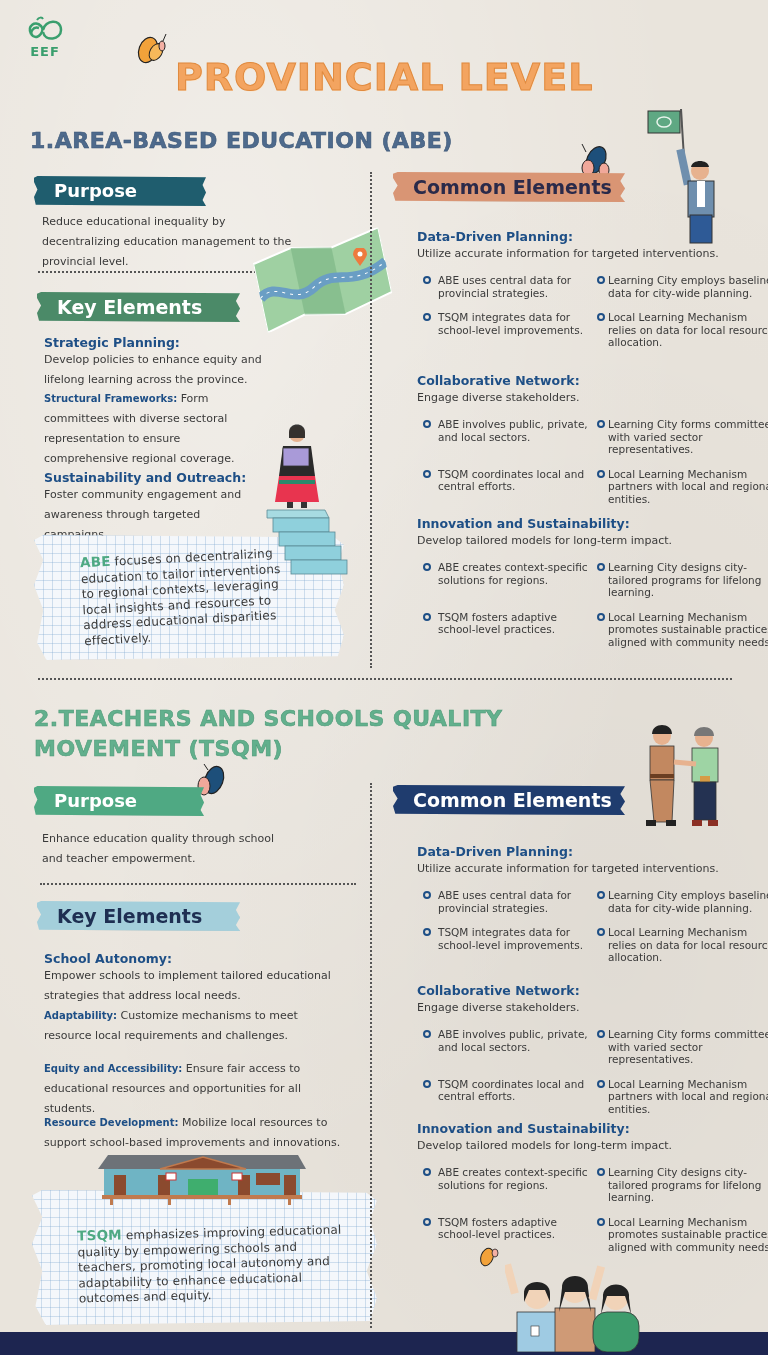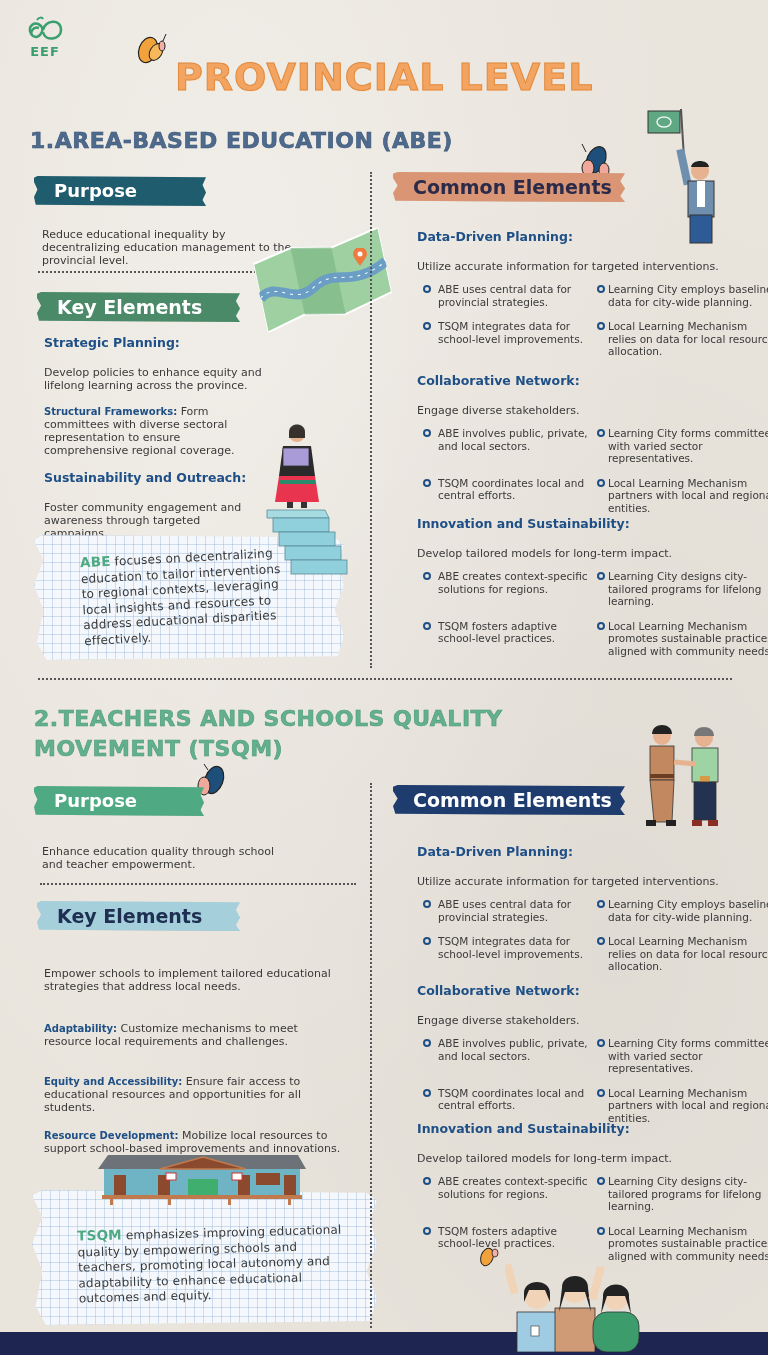--- a/index.html
+++ b/index.html
@@ -41,21 +41,21 @@
     box-shadow: 2px 3px 3px rgba(0,0,0,0.15);
     clip-path: polygon(0 6%, 2% 0, 100% 4%, 98% 30%, 100% 55%, 98% 80%, 100% 100%, 1% 96%, 0 70%, 2% 45%, 0 20%);
   }
   .tape-purpose-1 { left: 34px; top: 176px; width: 172px; background: #1f5d6e; color: #fff; }
   .tape-key-1 { left: 37px; top: 292px; width: 203px; background: #4b8a68; color: #fff; font-size: 19px; }
   .tape-common-1 { left: 393px; top: 172px; width: 232px; background: #d99574; color: #2a2a4a; font-size: 19px; }
   .tape-purpose-2 { left: 34px; top: 786px; width: 170px; background: #4fa983; color: #fff; }
   .tape-common-2 { left: 393px; top: 785px; width: 232px; background: #1f3c6e; color: #fff; font-size: 19px; }
   .tape-key-2 { left: 37px; top: 901px; width: 203px; background: #a4cfdb; color: #1e2f52; font-size: 19px; }
 
-  .body-text { font-size: 11px; line-height: 13px; color: #3a3a3a; margin-top: 16px; }
+  .body-text { font-size: 11px; line-height: 20px; color: #3a3a3a; }
   .item-head { font-size: 12.5px; font-weight: bold; color: #1e4f86; line-height: 15px; }
   .inline-head { font-size: 10px; font-weight: bold; color: #1e4f86; }
 
   
   .dot-h { height: 0; border-top: 2px dotted #555; }
   .dot-v { width: 0; border-left: 2px dotted #555; }
 
   
   .ce-block { left: 417px; width: 360px; }
   .ce-grid { display: grid; grid-template-columns: 180px 180px; row-gap: 12px; margin-top: 10px; }
@@ -286,20 +286,21 @@
 </div>
 
 <div class="abs tape tape-purpose-2">Purpose</div>
 <div class="abs body-text" style="left:42px;top:829px;width:235px;">Enhance education quality through school and teacher empowerment.</div>
 
 <div class="abs dot-h" style="left:40px;top:883px;width:316px;"></div>
 
 <div class="abs tape tape-key-2">Key Elements</div>
 
 <div class="abs" style="left:44px;top:951px;width:300px;">
+  <div class="item-head">School Autonomy:</div>
   <div class="body-text">Empower schools to implement tailored educational strategies that address local needs.</div>
 </div>
 <div class="abs body-text" style="left:44px;top:1006px;width:300px;">
   <span class="inline-head">Adaptability:</span>
   <span>Customize mechanisms to meet resource local requirements and challenges.</span>
 </div>
 <div class="abs body-text" style="left:44px;top:1059px;width:300px;">
   <span class="inline-head">Equity and Accessibility:</span>
   <span>Ensure fair access to educational resources and opportunities for all students.</span>
 </div>

